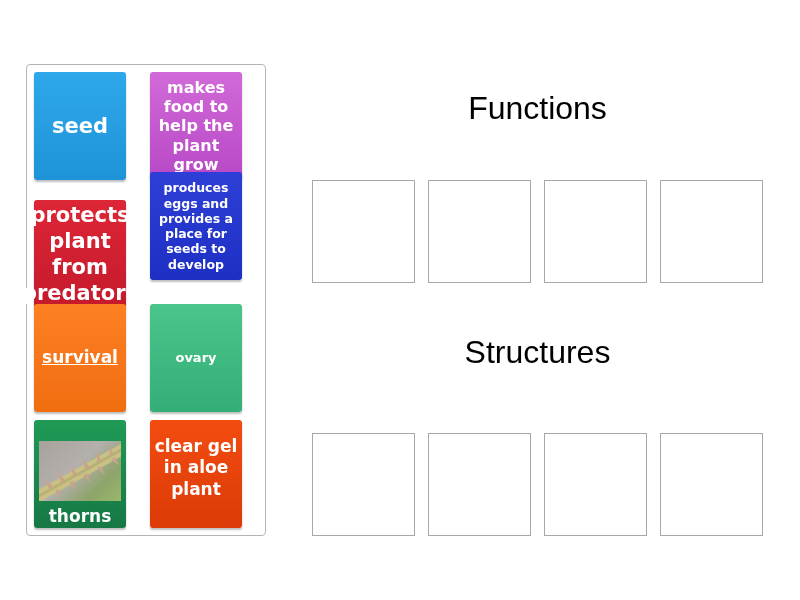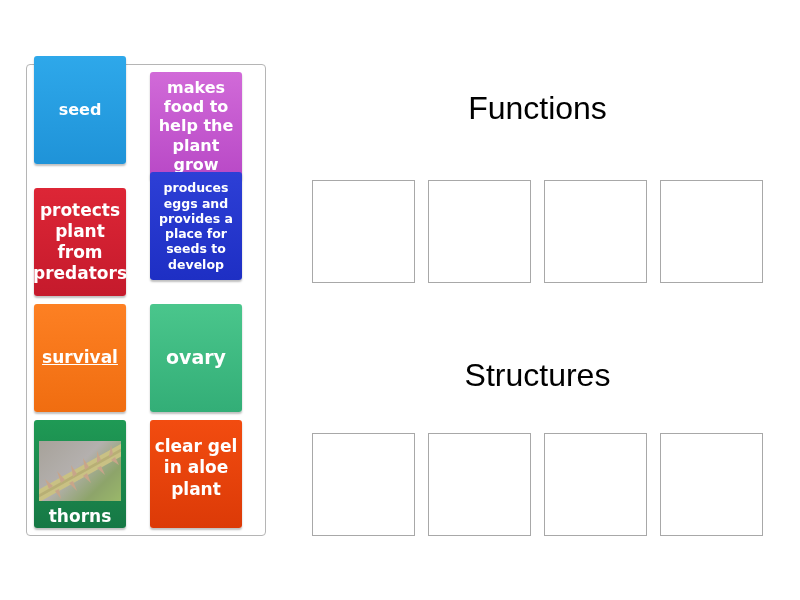--- a/index.html
+++ b/index.html
@@ -12,39 +12,39 @@
     border: 1px solid #b5b5b5; border-radius: 4px; background: #fff; box-sizing: border-box;
   }
   .tile {
     position: absolute; width: 92px; height: 108px; border-radius: 3px;
     color: #fff; font-weight: bold; text-align: center;
     display: flex; align-items: center; justify-content: center; flex-direction: column;
     box-shadow: 0 2px 2px rgba(0,0,0,0.25); cursor: grab; box-sizing: border-box;
     padding: 0 4px; line-height: 1.15;
   }
   .tile .lbl { display: block; }
-  .t-seed { left: 34px; top: 56px; background: linear-gradient(#2ea8ea, #1f93d8); font-size: 16px; }
+  .t-seed { left: 34px; top: 72px; background: linear-gradient(#2ea8ea, #1f93d8); font-size: 21px; }
   .t-food { left: 150px; top: 72px; background: linear-gradient(#d16ad8, #b848c6); font-size: 16px; line-height: 1.2; }
-  .t-protects { left: 34px; top: 188px; background: linear-gradient(#dd2636, #c51a2c); font-size: 17px; line-height: 1.25; justify-content: center; }
+  .t-protects { left: 34px; top: 200px; background: linear-gradient(#dd2636, #c51a2c); font-size: 21px; line-height: 1.25; justify-content: center; }
   .t-eggs { left: 150px; top: 172px; background: linear-gradient(#2d3fd6, #1e2fc4); font-size: 12.5px; line-height: 1.22; }
   .t-survival { left: 34px; top: 304px; background: linear-gradient(#fd8023, #f06d10); font-size: 17px; text-decoration: underline; }
-  .t-ovary { left: 150px; top: 304px; background: linear-gradient(#4ac68c, #33ae77); font-size: 19px; }
+  .t-ovary { left: 150px; top: 304px; background: linear-gradient(#4ac68c, #33ae77); font-size: 13px; }
   .t-thorns { left: 34px; top: 420px; background: linear-gradient(#1f9a55, #167845); font-size: 17px; justify-content: flex-start; padding-top: 21px; }
   .t-gel { left: 150px; top: 420px; background: linear-gradient(#f24c10, #dc3a07); font-size: 17px; line-height: 1.25; padding-bottom: 12px; }
   .thorn-img {
     width: 82px; height: 60px; display: block; margin-bottom: 6px;
     background: linear-gradient(135deg, #a7a29a 0%, #b4b0ae 45%, #8da46a 75%, #9ab86a 100%);
     position: relative; overflow: hidden;
   }
   .title {
     position: absolute; left: 312px; width: 451px; text-align: center;
     font-size: 32px; color: #000000; font-family: "Liberation Sans", "DejaVu Sans", sans-serif; font-weight: normal;
   }
   .t-functions { top: 90px; }
-  .t-structures { top: 357px; }
+  .t-structures { top: 334px; }
   .zone {
     position: absolute; width: 103px; height: 103px; border: 1px solid #a8a8a8; box-sizing: border-box; background: #fff;
   }
 </style>
 </head>
 <body>
 
 <div class="pile"></div>
 
 <div class="tile t-seed">

